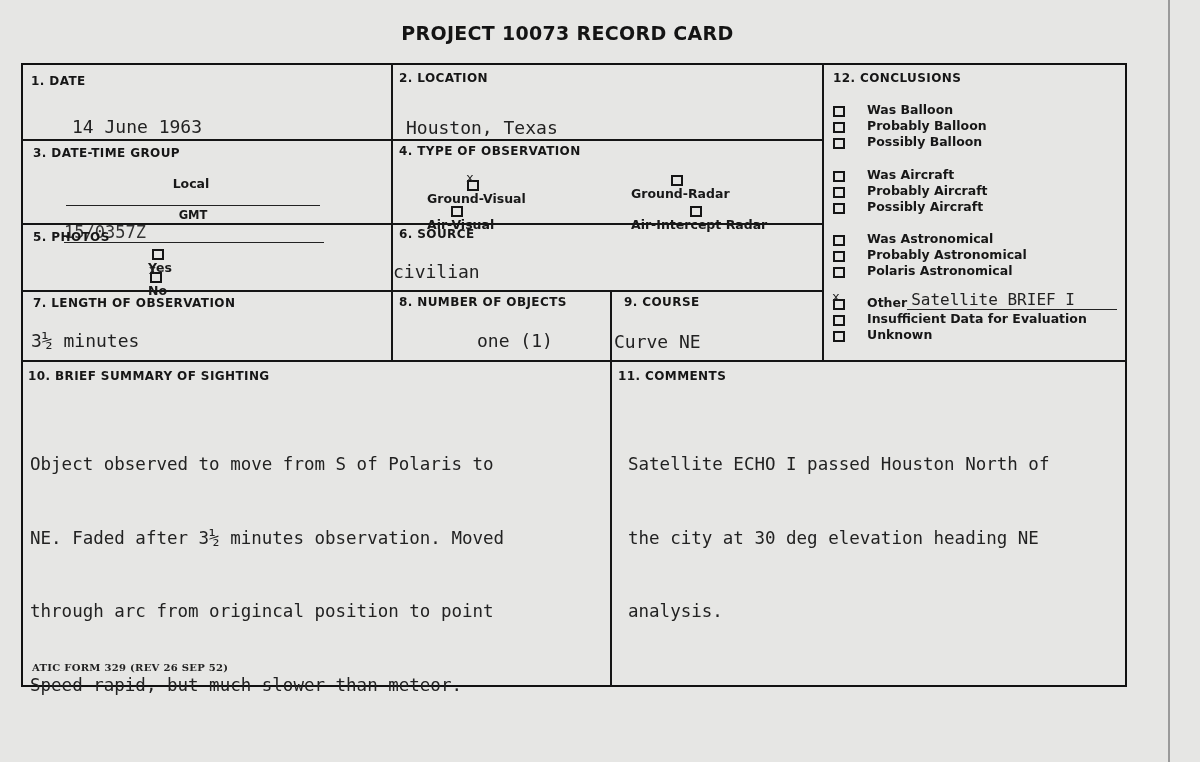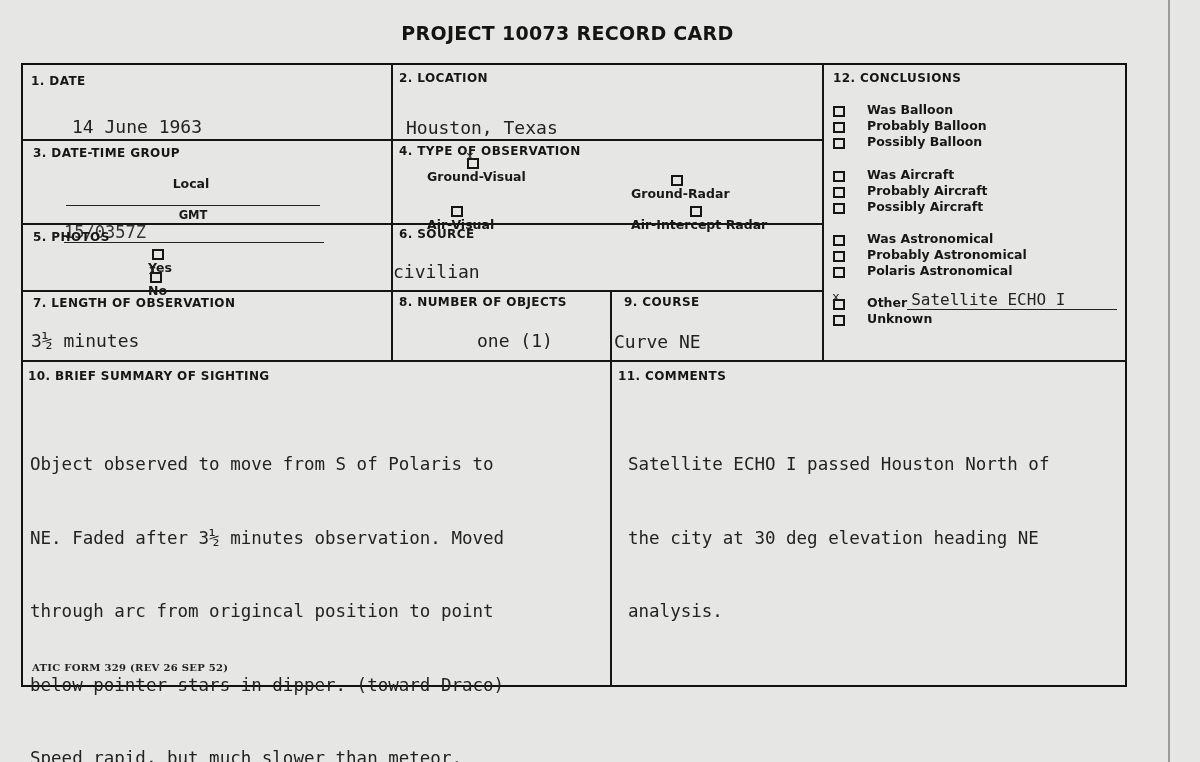--- a/index.html
+++ b/index.html
@@ -82,21 +82,21 @@
     <span class="line" style="width:254px;margin-left:4px;height:14px;"></span>
   </div>
   <div class="opt" style="left:62px;top:200px;">
     <span style="font-size:11.5px;margin-top:8px;">GMT</span>
     <span class="line" style="width:260px;margin-left:2px;font-family:'DejaVu Sans Mono',monospace;font-weight:normal;font-size:17px;color:#333;">15/0357Z</span>
   </div>
 </div>
 
 <div>
   <div class="lbl" style="left:399px;top:144px;">4. TYPE OF OBSERVATION</div>
-  <div class="opt" style="left:427px;top:158px;">
+  <div class="opt" style="left:427px;top:180px;">
     <span class="box checked"></span>
     <span>Ground-Visual</span>
   </div>
   <div class="opt" style="left:631px;top:175px;">
     <span class="box"></span>
     <span>Ground-Radar</span>
   </div>
   <div class="opt" style="left:427px;top:206px;text-align:center;">
     <span class="box"></span>
     <span>Air-Visual</span>
@@ -184,36 +184,39 @@
     <div class="row">
         <span class="box"></span>
         <span>Polaris Astronomical</span>
       </div>
   </div>
 
   <div class="concl" style="top:292px;">
     <div class="row" style="height:18px;">
       <span class="box checked"></span>
       <span style="margin-top:4px;">Other</span>
-      <span class="line" style="width:206px;font-family:'DejaVu Sans Mono',monospace;font-weight:normal;font-size:16px;color:#222;padding-left:4px;">Satellite ECHO I</span>
+      <span class="line" style="width:206px;font-family:'DejaVu Sans Mono',monospace;font-weight:normal;font-size:16px;color:#222;padding-left:4px;">Satellite BRIEF I</span>
     </div>
+    <div class="row">
+        <span class="box"></span>
+        <span>Insufficient Data for Evaluation</span>
+      </div>
     <div class="row">
         <span class="box"></span>
         <span>Unknown</span>
       </div>
   </div>
 </div>
 
 <div>
   <div class="lbl" style="left:28px;top:369px;">10. BRIEF SUMMARY OF SIGHTING</div>
   <div class="para" style="left:30px;top:403px;">
     <div>Object observed to move from S of Polaris to</div>
     <div>NE. Faded after 3½ minutes observation. Moved</div>
     <div>through arc from origincal position to point</div>
-    <div>below pointer stars in dipper. (toward Draco)</div>
     <div>Speed rapid, but much slower than meteor.</div>
     
     
   </div>
 </div>
 
 <div>
   <div class="lbl" style="left:618px;top:369px;">11. COMMENTS</div>
   <div class="para" style="left:628px;top:403px;">
     <div>Satellite ECHO I passed Houston North of</div>

